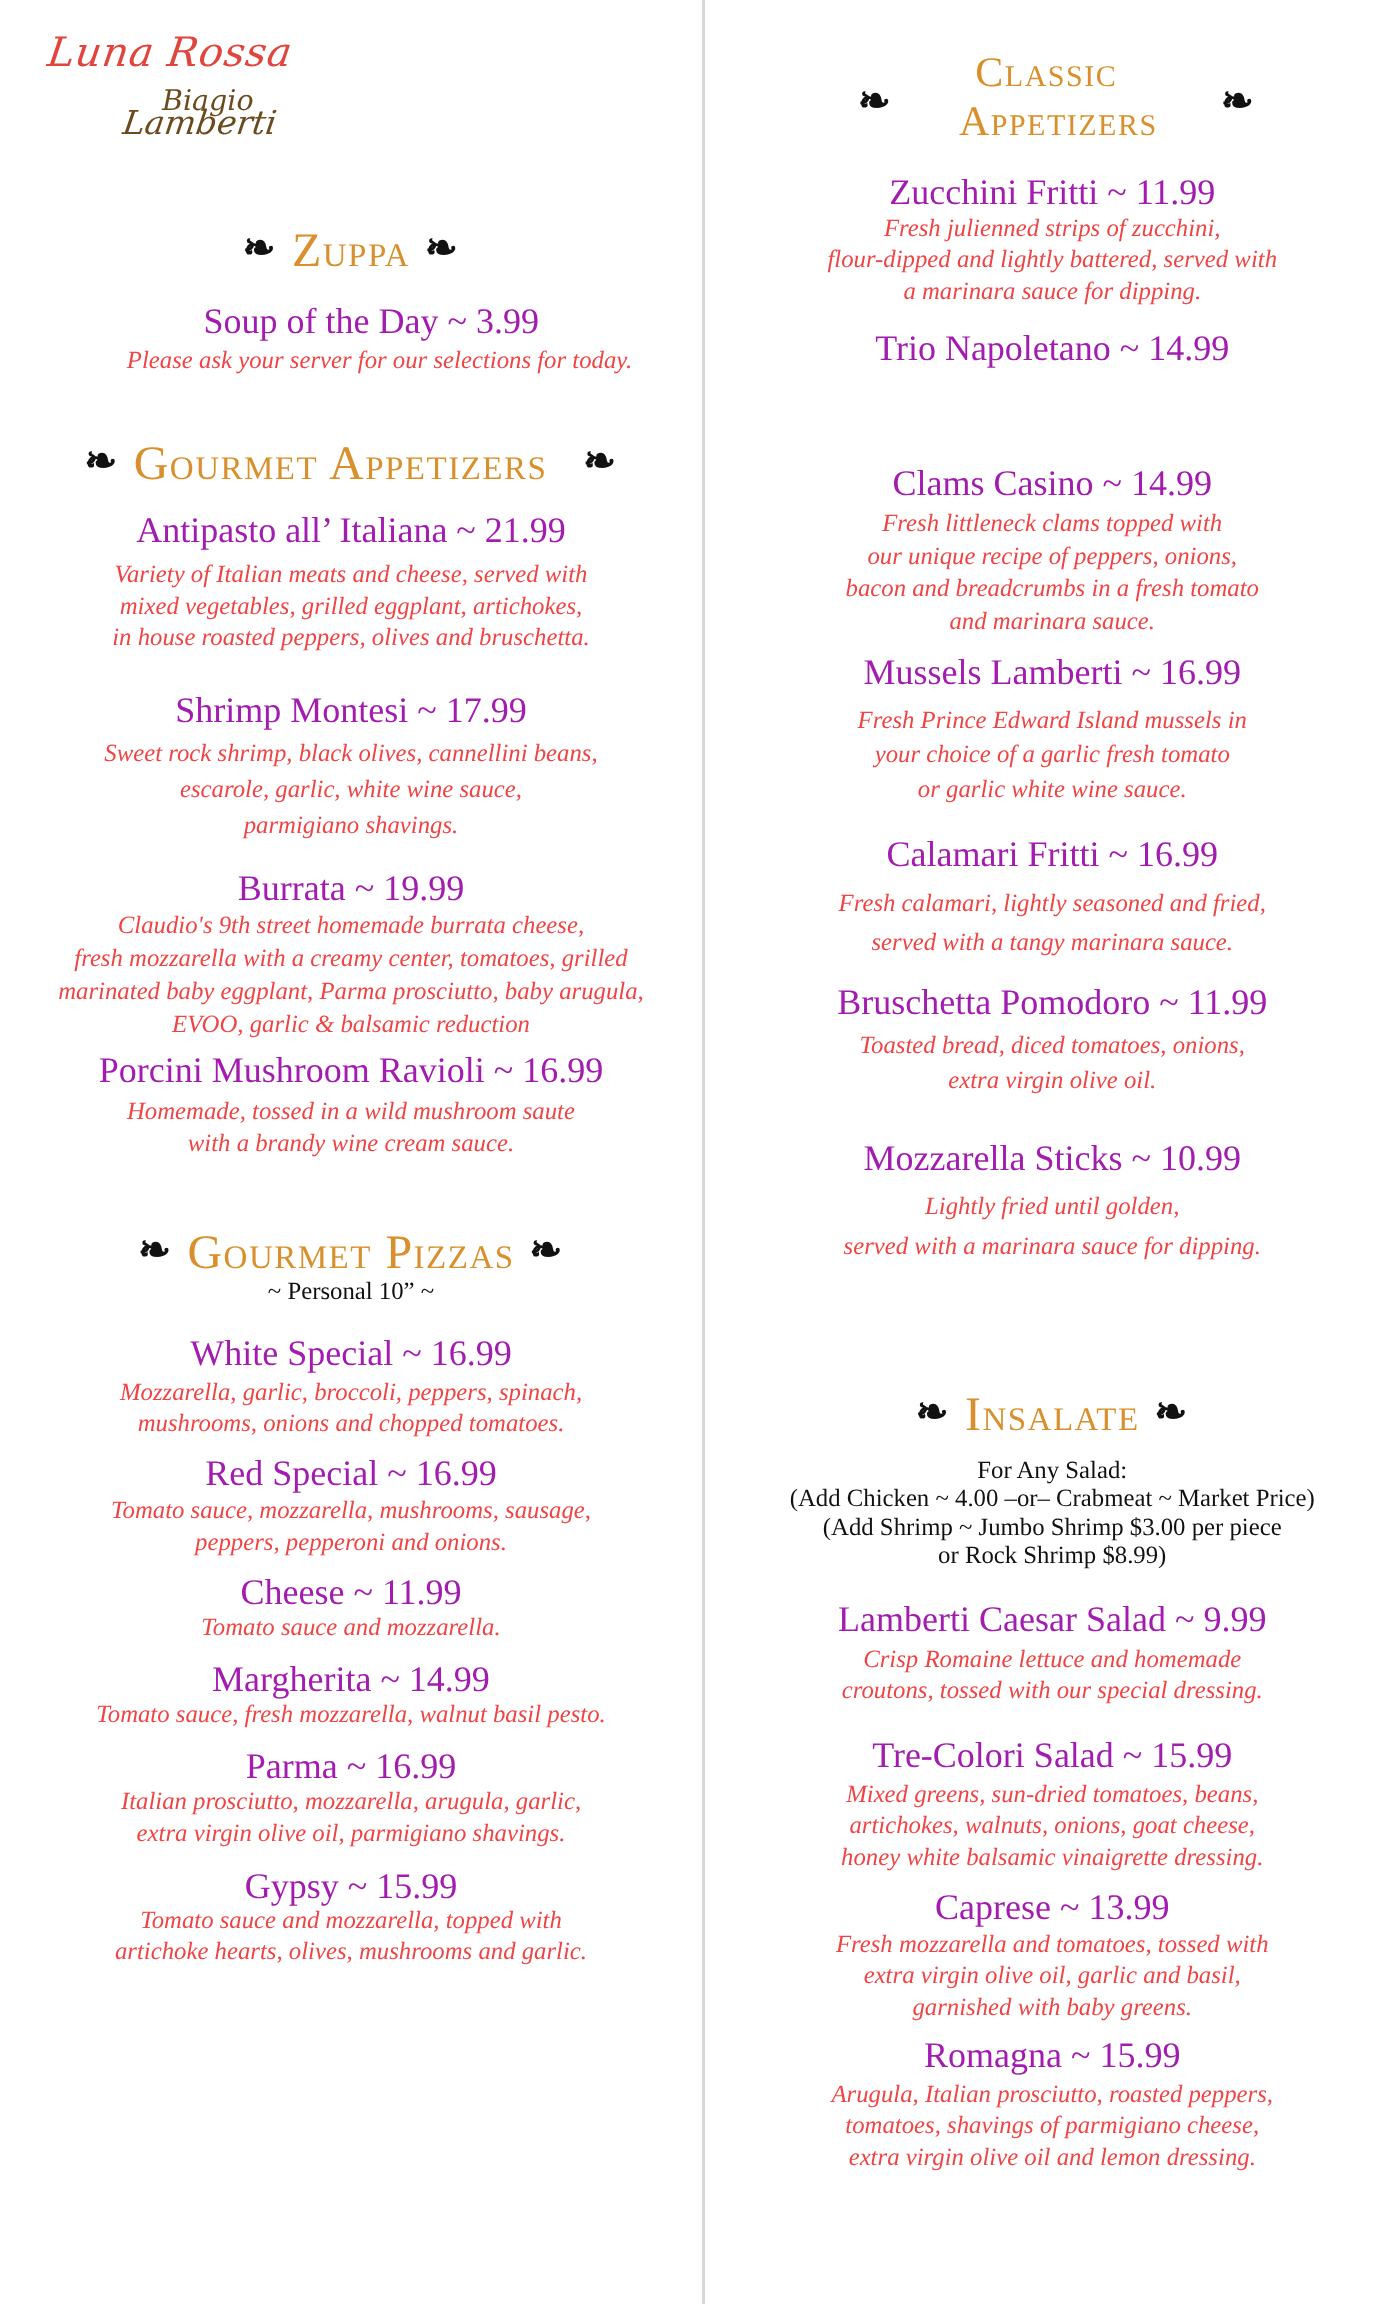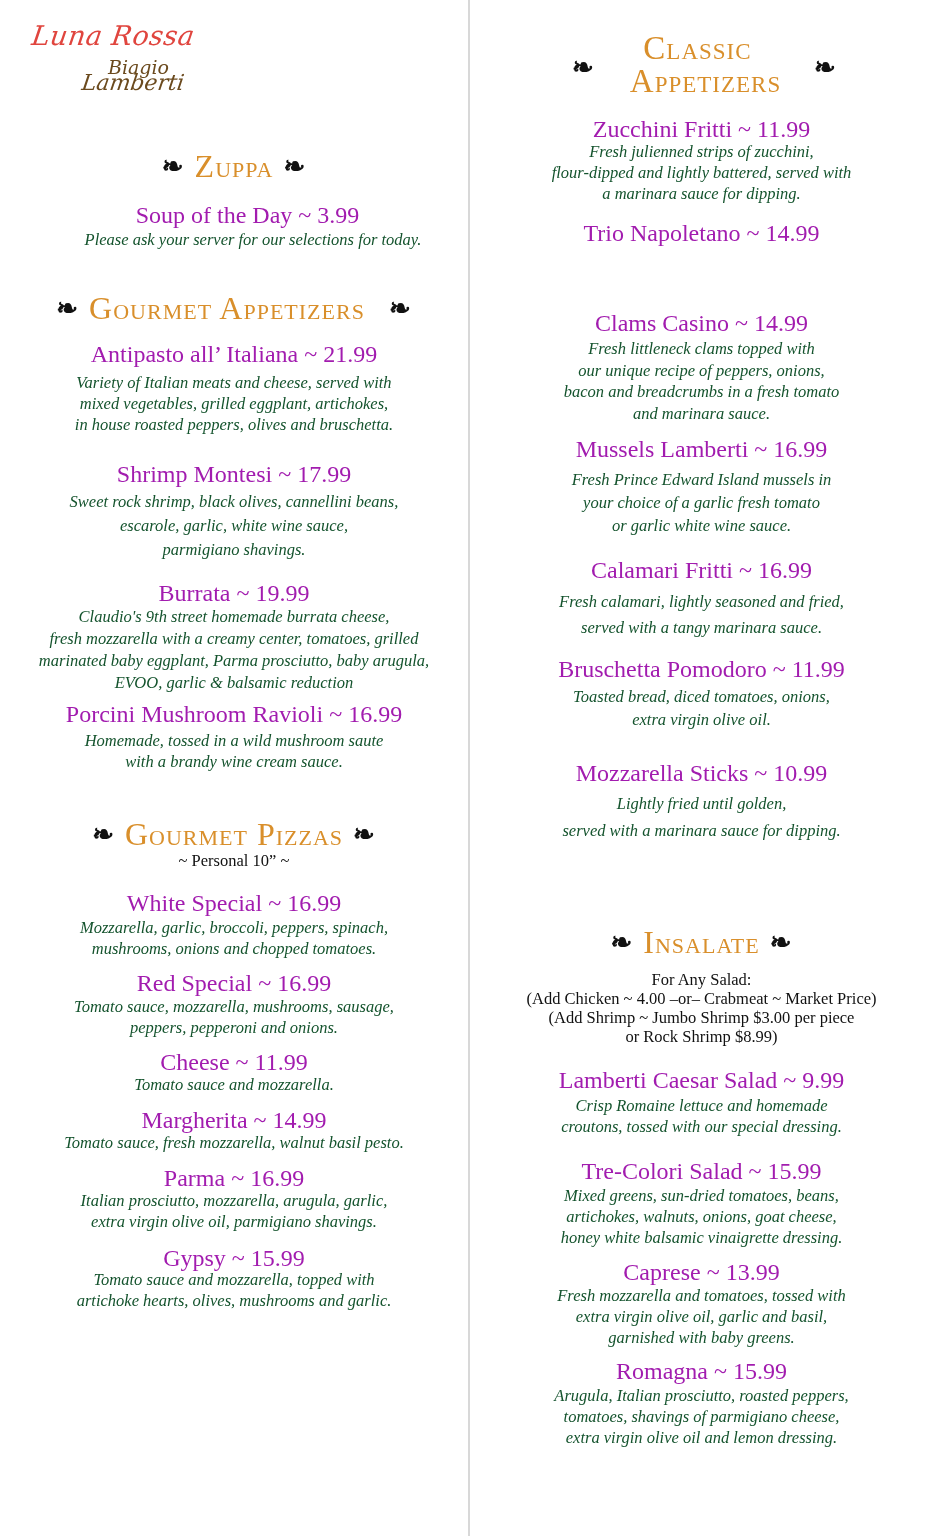--- a/index.html
+++ b/index.html
@@ -10,21 +10,21 @@
   .divider { position: absolute; left: 468px; top: 0; width: 2px; height: 1536px; background: #d8d8d8; }
   .abs { position: absolute; left: 0; right: 0; text-align: center; }
   .logo { position: absolute; left: 30px; top: 14px; width: 200px; height: 90px; }
   .logo .l1 { position: absolute; left: 2px; top: 6px; font-family: "DejaVu Serif", serif; font-style: italic; font-size: 27px; color: #e0453e; letter-spacing: 0.5px; transform: skewX(-8deg); white-space: nowrap; }
   .logo .l2 { position: absolute; left: 78px; top: 42px; font-family: "DejaVu Serif", serif; font-style: italic; font-size: 19px; color: #6b4a1e; white-space: nowrap; }
   .logo .l3 { position: absolute; left: 52px; top: 56px; font-family: "DejaVu Serif", serif; font-style: italic; font-size: 22px; color: #6b4a1e; white-space: nowrap; transform: skewX(-8deg); }
   .sec-title { font-family: "Liberation Serif", serif; color: #d98f2b; font-variant: small-caps; letter-spacing: 1px; white-space: nowrap; line-height: 1; }
   .sec-title .t { display: inline-block; vertical-align: middle; }
   .orn { display: inline-block; vertical-align: middle; color: #111; font-size: 26px; font-family: "DejaVu Serif", serif; font-weight: bold; margin: 0 10px; }
   .item-name { font-family: "Liberation Serif", serif; color: #a21caf; font-size: 24px; line-height: 1; white-space: nowrap; }
-  .desc { font-family: "Liberation Serif", serif; font-style: italic; font-size: 16.5px; line-height: 21px; color: #14532d; white-space: pre-line; }
+  .desc { font-family: "Liberation Serif", serif; font-style: italic; font-size: 16.5px; line-height: 21px; color: #ef4444; white-space: pre-line; }
   .plain { font-family: "Liberation Serif", serif; font-size: 16.5px; line-height: 19px; color: #111; white-space: pre-line; }
 </style>
 </head>
 <body>
 
 <div class="divider"></div>
 
 <div class="col col-left">
 
   <div class="logo">
@@ -88,21 +88,21 @@
 
   <div class="abs item-name" style="top:1246px;">Gypsy ~ 15.99</div>
   <div class="abs desc" style="top:1269px;">Tomato sauce and mozzarella, topped with
 artichoke hearts, olives, mushrooms and garlic.</div>
 </div>
 
 <div class="col col-right">
 
   <div class="abs" style="top:32px; height:66px;">
     <span class="orn" style="position:absolute; left:92px; top:20px;">❧</span>
-    <div class="sec-title" style="position:absolute; left:0; right:0; top:0; text-align:center; font-size:33px; line-height:33px;">
+    <div class="sec-title" style="position:absolute; left:0; right:0; top:0; text-align:center; font-size:28px; line-height:33px;">
       <div style="margin-left:-8px;">Classic</div>
       <div style="margin-left:8px;">Appetizers</div>
     </div>
     <span class="orn" style="position:absolute; left:334px; top:20px;">❧</span>
   </div>
 
   <div class="abs item-name" style="top:117px;">Zucchini Fritti ~ 11.99</div>
   <div class="abs desc" style="top:141px;">Fresh julienned strips of zucchini,
 flour-dipped and lightly battered, served with
 a marinara sauce for dipping.</div>

